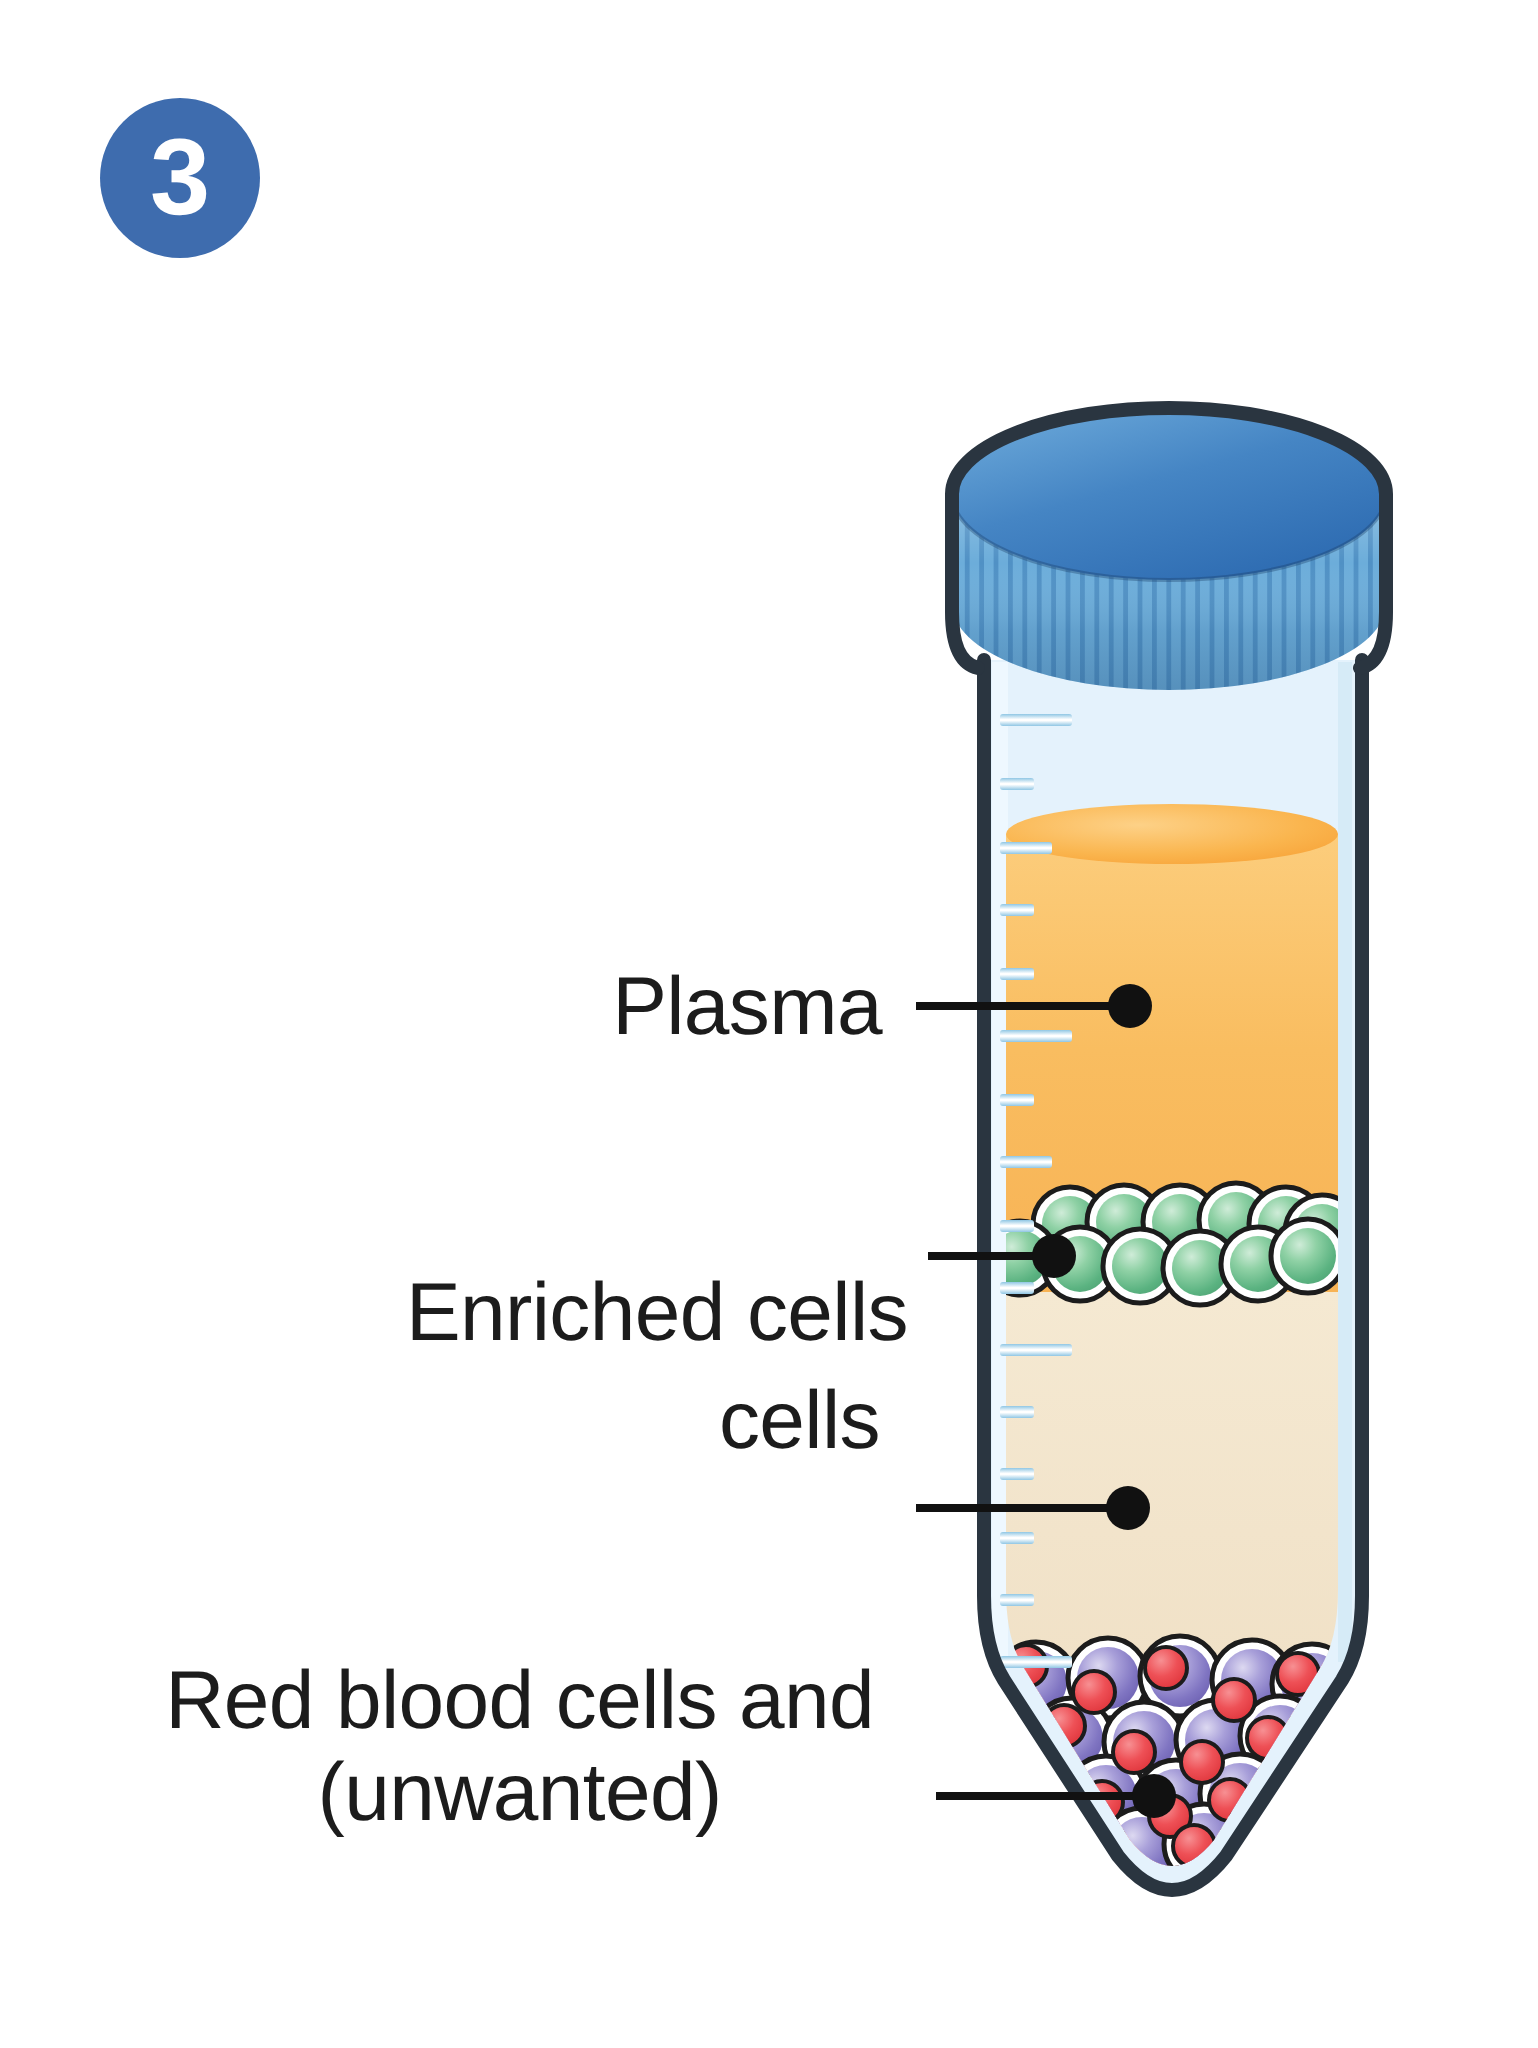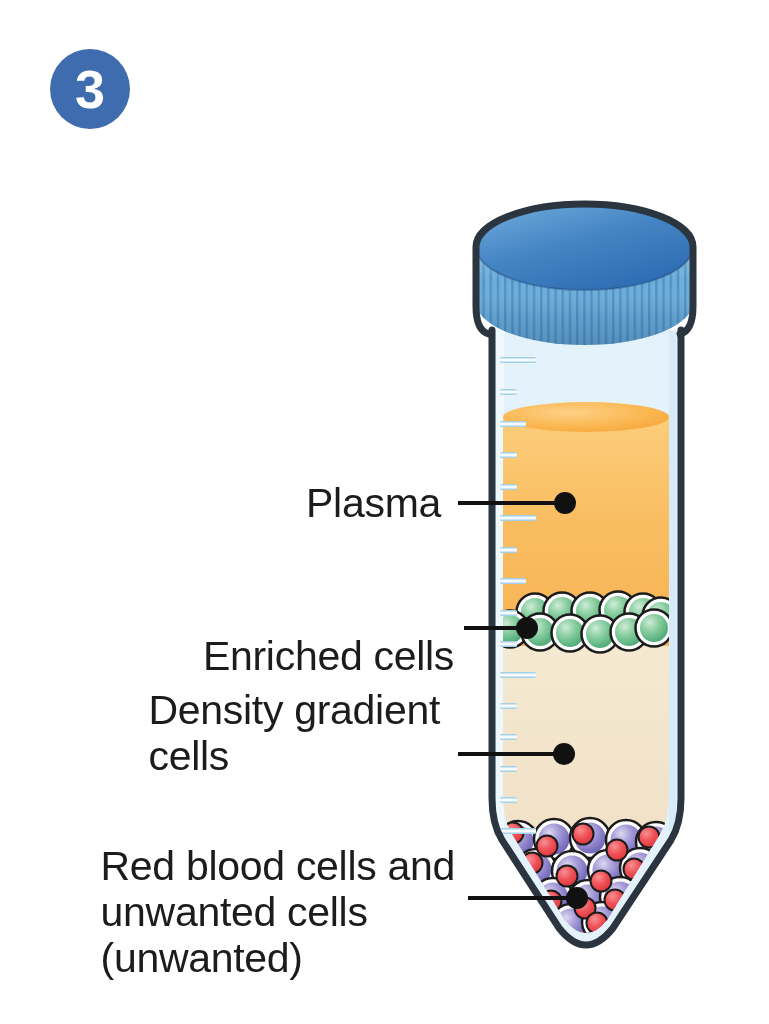--- a/index.html
+++ b/index.html
@@ -2,27 +2,27 @@
 <html style="--step-badge-blue: #3e6cae; --cap-blue: #5f9fd3; --cap-top-blue: #3a7cbd; --tube-outline: #2a3540; --glass-fill: #e4f2fc; --plasma-orange: #f9bd60; --enriched-cells-green: #5bb381; --density-medium-beige: #f2e3c9; --red-blood-red: #d2272e; --unwanted-cells-purple: #8075c2; --label-text: #1c1c1c; --connector: #111111;"><head>
 <meta charset="utf-8">
 <style>
   html,body{margin:0;padding:0;background:#ffffff;}
   .page{position:relative;width:769px;height:1024px;background:#ffffff;overflow:hidden;
         font-family:"Liberation Sans","DejaVu Sans",sans-serif;}
   .step-badge{position:absolute;left:50px;top:49px;width:80px;height:80px;border-radius:50%;
         background:var(--step-badge-blue,#3e6cae);color:#fff;font-size:54px;font-weight:600;
         line-height:80px;text-align:center;}
   .diagram-svg{position:absolute;left:0;top:0;}
-  .label{position:absolute;text-align:left;color:var(--label-text,#1c1c1c);
+  .label{position:absolute;text-align:center;color:var(--label-text,#1c1c1c);
         font-size:41px;line-height:46px;font-weight:400;letter-spacing:-0.3px;white-space:nowrap;}
   .label span{display:block;}
   #label-plasma{top:480px;right:328px;}
   #label-enriched{top:633px;right:315px;}
   #label-density{top:687px;right:329px;}
-  #label-rbc{top:827px;right:314px;margin-top:16px;}
+  #label-rbc{top:827px;right:332px;}
 </style>
 </head>
 <body>
 
 <div class="page">
 
   <div class="step-badge">3</div>
 
   <svg id="tube-svg" class="diagram-svg" width="769" height="1024" viewBox="0 0 769 1024">
     <defs>
@@ -209,21 +209,19 @@
     </g>
   </svg>
 
   <div class="label" id="label-plasma">
     <span>Plasma</span>
   </div>
   <div class="label" id="label-enriched">
     <span>Enriched cells</span>
   </div>
   <div class="label" id="label-density">
-    <span>Density gradient</span>
     <span>cells</span>
   </div>
   <div class="label" id="label-rbc">
     <span>Red blood cells and</span>
-    <span>unwanted cells</span>
     <span>(unwanted)</span>
   </div>
 </div>
 
 </body></html>

